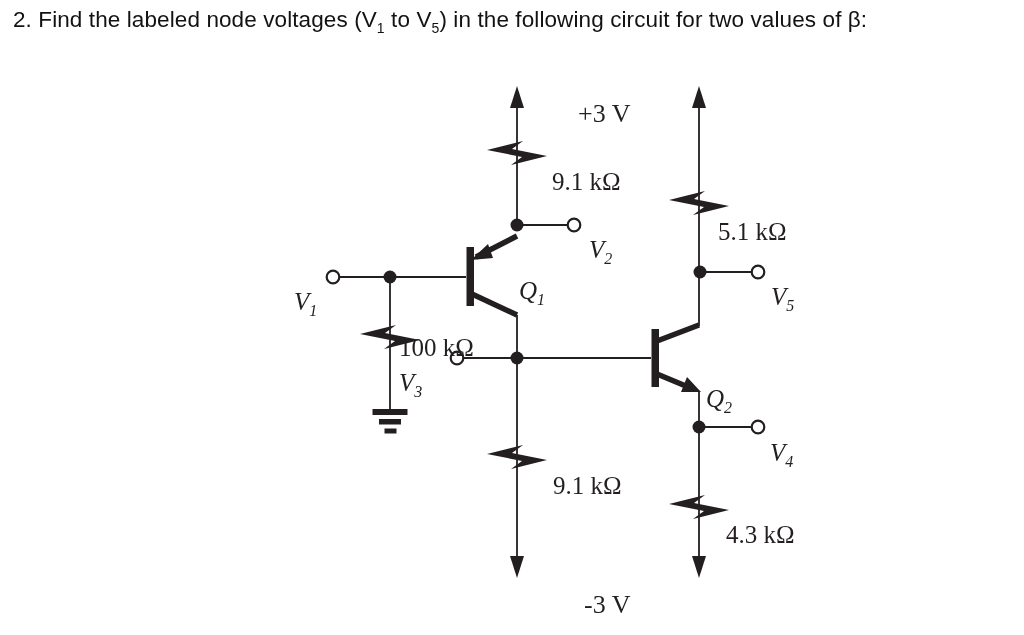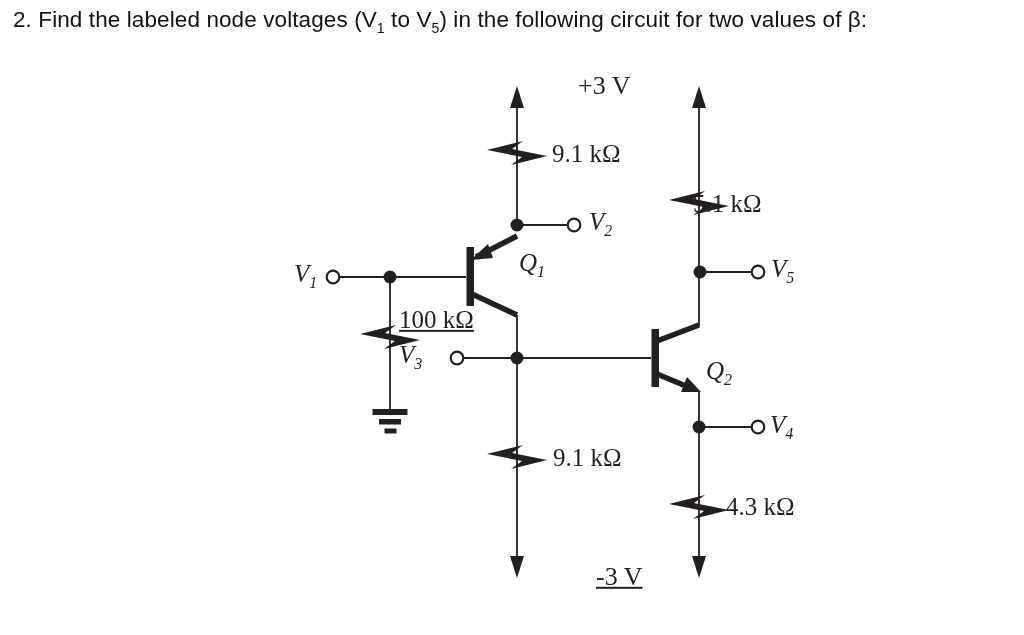--- a/index.html
+++ b/index.html
@@ -5,21 +5,21 @@
   html,body { margin:0; padding:0; background:#ffffff; }
   .page {
     position:relative; width:1024px; height:635px; background:#ffffff;
     font-family:"Liberation Sans", sans-serif; color:#1a1a1a; overflow:hidden;
   }
   .title-block { position:absolute; left:13px; top:5px; width:1000px;
     font-size:22.5px; line-height:30px; color:#121212; letter-spacing:0.1px; }
   .title-line { white-space:nowrap; }
   sub.tsub { font-size:14px; }
   .lbl { position:absolute; transform:translateY(-54%); white-space:nowrap;
-    color:#231f20; font-family:"Liberation Serif", serif; font-size:25px; }
+    color:#231f20; font-family:"Liberation Serif", serif; font-size:25px;margin-top:28px; }
   .lbl.big { font-size:26px; }
   .it { font-style:italic; }
   sub.nsub { font-size:16px; font-style:italic; font-family:"Liberation Serif", serif; }
   svg.circuit { position:absolute; left:0; top:0; }
   .wire { stroke:#231f20; stroke-width:1.8; fill:none; }
   .thick { stroke:#231f20; stroke-width:5.5; fill:none; }
   .solid { fill:#231f20; stroke:none; }
   .node-circle { fill:#ffffff; stroke:#231f20; stroke-width:2.2; }
 </style>
 </head>
@@ -115,30 +115,30 @@
 
     <g>
       <line class="wire" x1="699" y1="427" x2="699" y2="560"></line>
       <use href="#bolt" x="699" y="507" class="solid"></use>
       <use href="#arrow-down" x="699" y="578" class="solid"></use>
     </g>
   </svg>
 
   <div class="lbl big" style="left:578px; top:87px;"><span>+3 V</span></div>
   <div class="lbl" style="left:552px; top:155px;"><span>9.1 kΩ</span></div>
-  <div class="lbl" style="left:693px; top:205px;"><span>5.1 kΩ</span></div>
+  <div class="lbl" style="left:718px; top:205px;"><span>5.1 kΩ</span></div>
 
   <div class="lbl" style="left:589px; top:225px;"><span class="it">V</span><sub class="nsub">2</sub></div>
   <div class="lbl" style="left:519px; top:266px;"><span class="it">Q</span><sub class="nsub">1</sub></div>
   <div class="lbl" style="left:294px; top:277px;"><span class="it">V</span><sub class="nsub">1</sub></div>
 
-  <div class="lbl" style="left:399px; top:321px;text-decoration:underline;"><span>100 kΩ</span></div>
+  <div class="lbl" style="left:399px; top:321px;"><span>100 kΩ</span></div>
   <div class="lbl" style="left:399px; top:358px;"><span class="it">V</span><sub class="nsub">3</sub></div>
 
   <div class="lbl" style="left:771px; top:272px;text-align:right;"><span class="it">V</span><sub class="nsub">5</sub></div>
   <div class="lbl" style="left:706px; top:374px;"><span class="it">Q</span><sub class="nsub">2</sub></div>
   <div class="lbl" style="left:770px; top:428px;"><span class="it">V</span><sub class="nsub">4</sub></div>
 
   <div class="lbl" style="left:553px; top:459px;"><span>9.1 kΩ</span></div>
   <div class="lbl" style="left:726px; top:508px;text-align:right;"><span>4.3 kΩ</span></div>
-  <div class="lbl big" style="left:596px; top:578px;text-decoration:underline;"><span>-3 V</span></div>
+  <div class="lbl big" style="left:584px; top:578px;"><span>-3 V</span></div>
 
 </div>
 
 </body></html>

